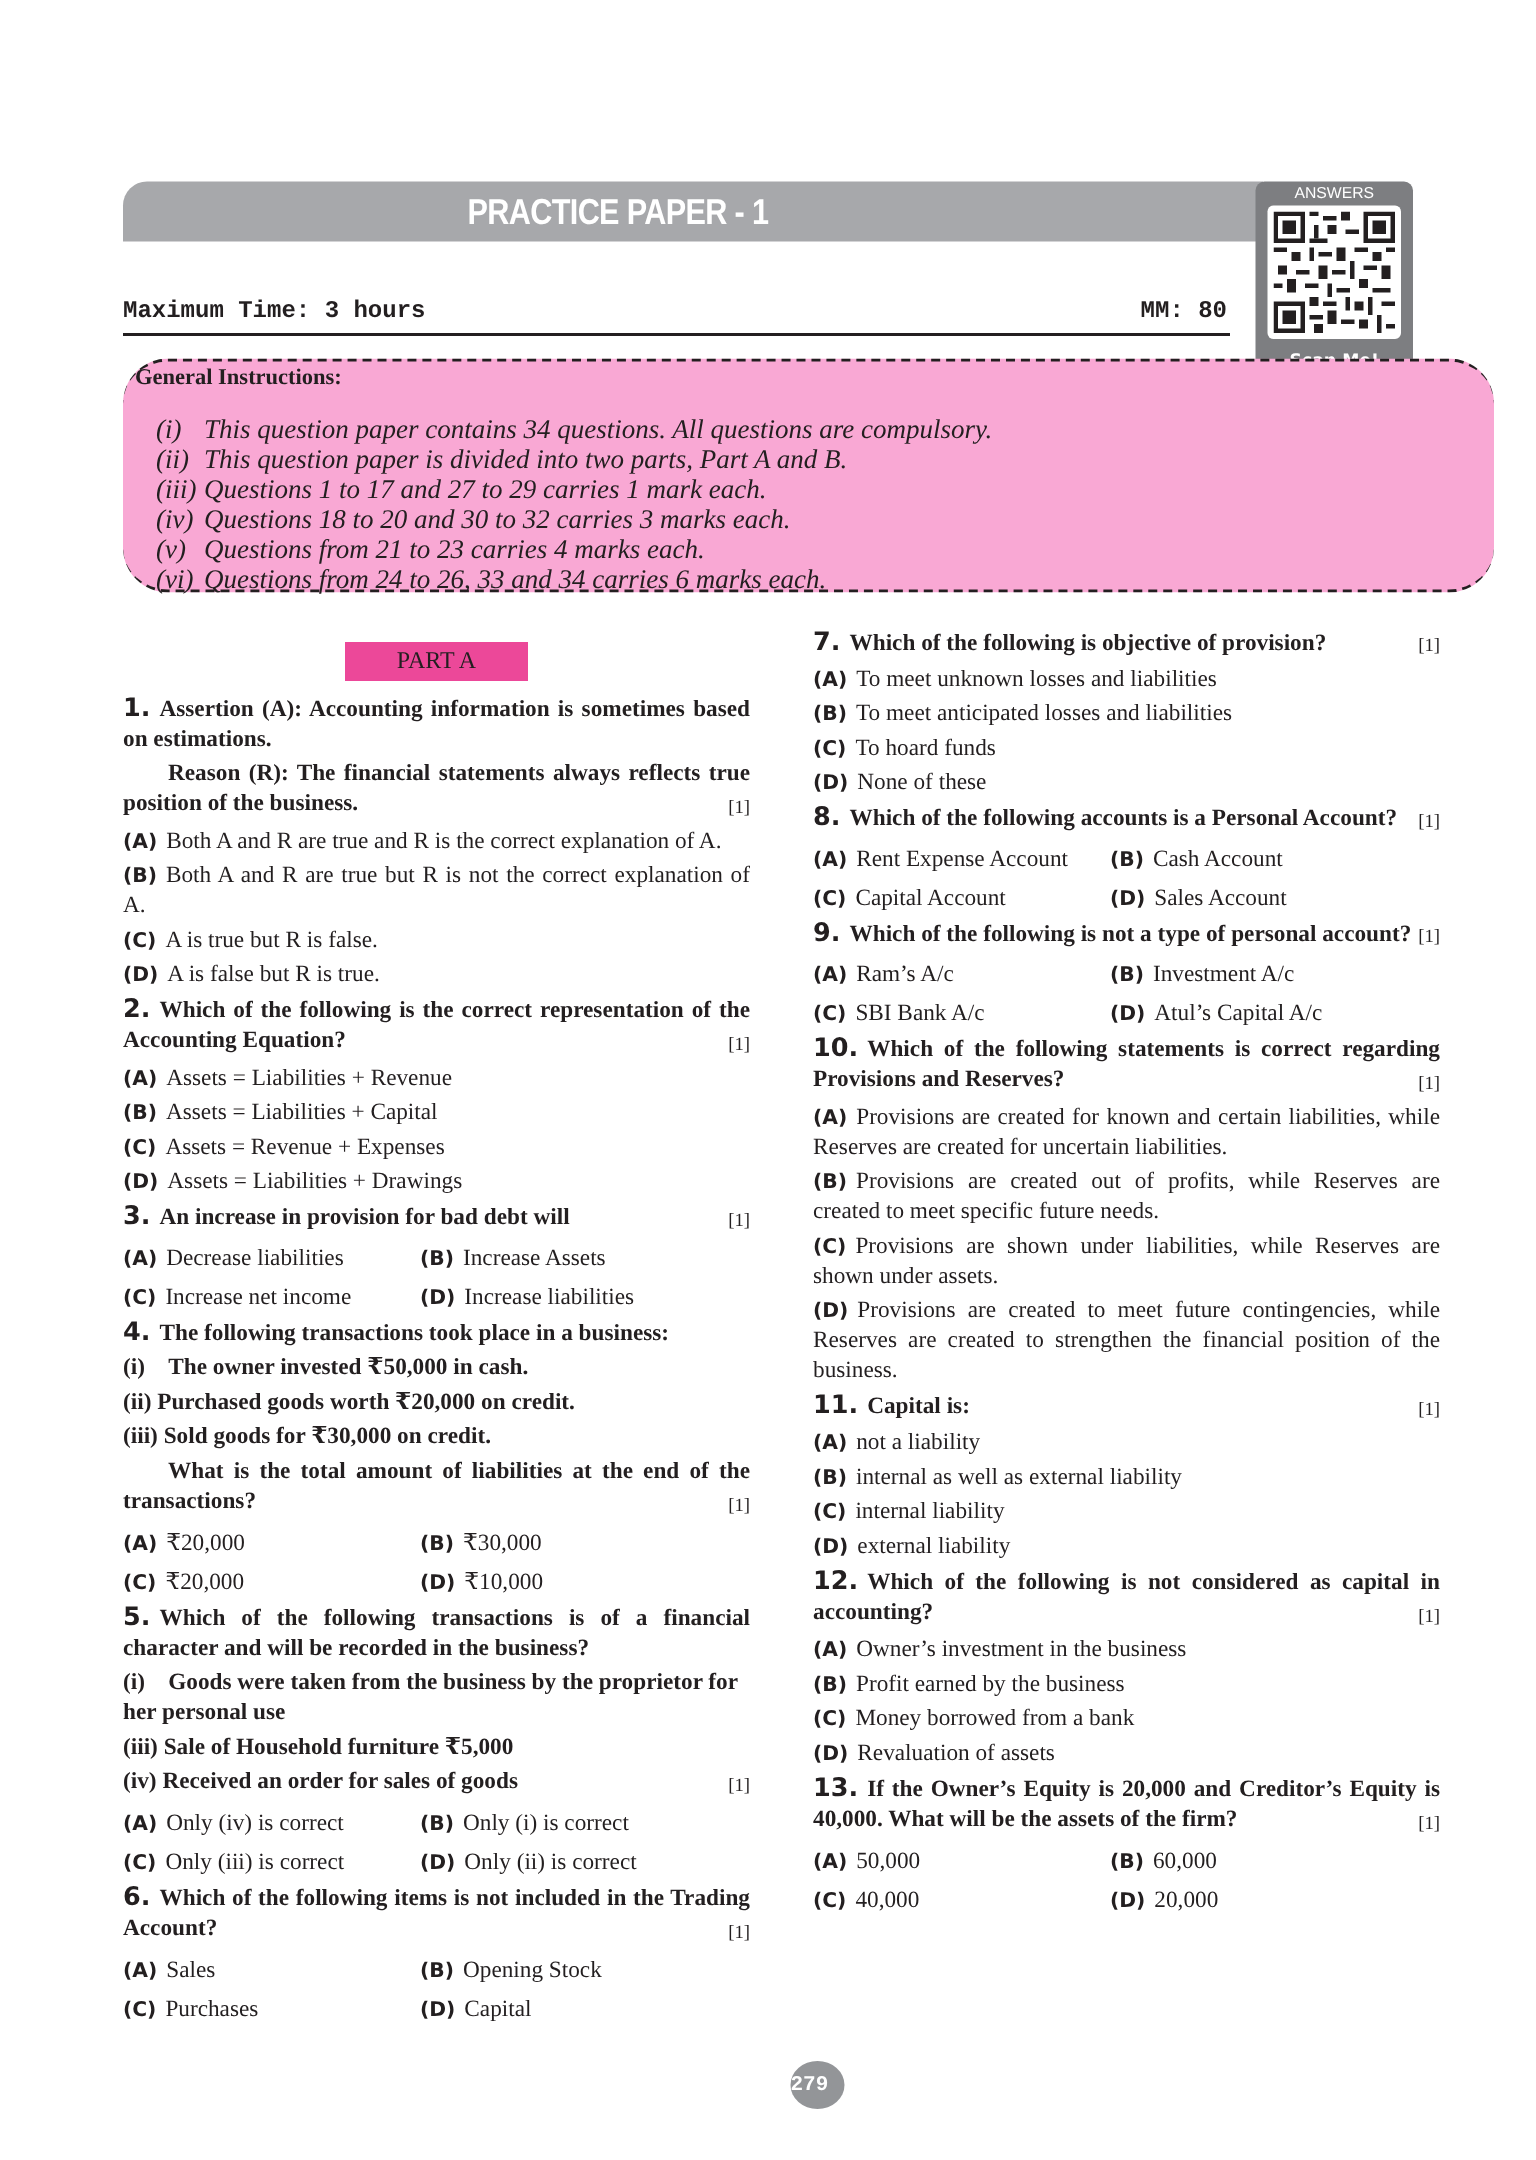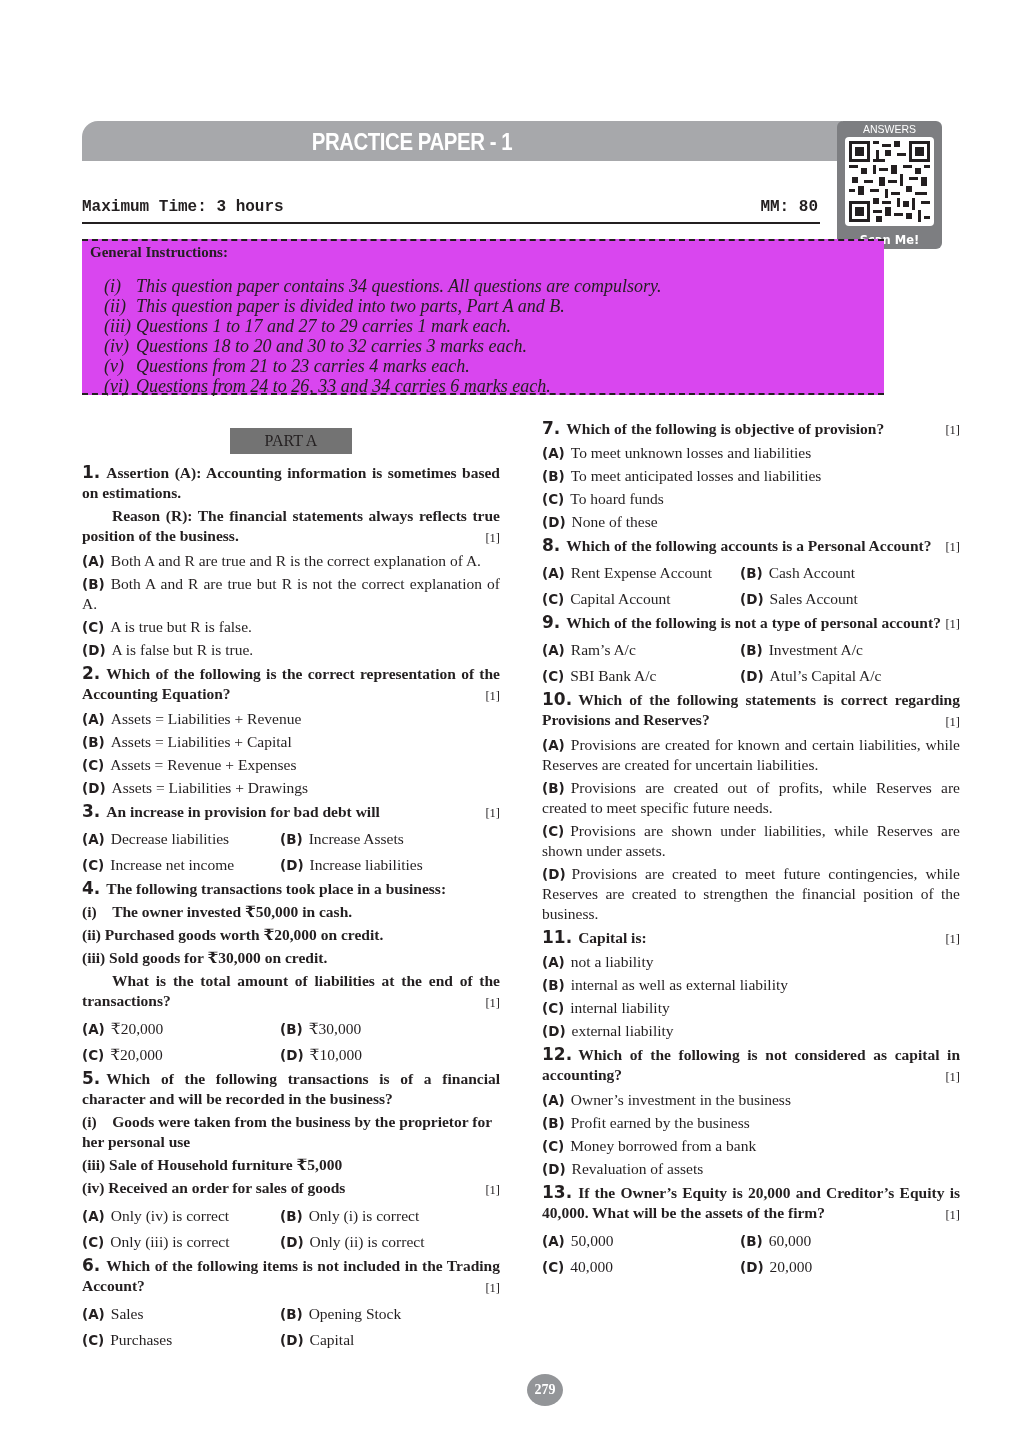--- a/index.html
+++ b/index.html
@@ -18,46 +18,46 @@
   .qr-code { position: absolute; left: 8px; top: 16px; width: 89px; height: 89px; background: #fff;
          border-radius: 4px; }
   .qr-code svg { position: absolute; left: 4px; top: 4px; }
   .qr-bottom { position: absolute; left: 0; bottom: 2px; width: 100%; text-align: center; color: #fff;
          font-family: "DejaVu Sans", "Liberation Sans", sans-serif; font-weight: bold; font-size: 11.5px; }
   .meta-row { position: absolute; left: 82px; top: 196px; width: 738px; height: 26px;
          border-bottom: 2px solid #231f20;
          font-family: Liberation Mono, monospace; font-weight: bold; font-size: 16px; }
   .meta-left { position: absolute; left: 0; top: 2px; }
   .meta-right { position: absolute; right: 2px; top: 2px; }
-  .instr-box { position: absolute; left: 82px; top: 239px; width: 802px; height: 152px;
-         background: #d946ef; border-top: 2px dashed #231f20; border-bottom: 2px dashed #231f20; }
+  .instr-box { position: absolute; left: 82px; top: 239px; width: 914px; height: 152px;
+         background: #f9a8d4; border-top: 2px dashed #231f20; border-bottom: 2px dashed #231f20; border-radius: 30px; }
   .instr-title { position: absolute; left: 8px; top: 3px; font-weight: bold; font-size: 15px; }
   .instr-list { position: absolute; left: 22px; top: 22px; font-style: italic; font-size: 18px; margin-top: 13px; }
   .instr-item { height: 20px; line-height: 20px; white-space: nowrap; }
   .instr-num { display: inline-block; width: 32px; }
   .col { position: absolute; width: 418px; font-size: 15.5px; line-height: 20px; }
   .col-left { left: 82px; top: 428px; }
   .col-right { left: 542px; top: 418px; }
-  .part-label { width: 122px; height: 26px; margin: 0 0 8px 148px; background: #737373;
+  .part-label { width: 122px; height: 26px; margin: 0 0 8px 148px; background: #ec4899;
          text-align: center; line-height: 26px; font-size: 16px; }
   .q { margin-bottom: 3px; }
   .q-text { font-weight: bold; text-align: justify; }
   .q-num { font-family: "DejaVu Sans", "Liberation Sans", sans-serif; font-weight: bold;
          font-size: 17px; margin-right: 6px; }
   .mark { float: right; font-weight: normal; font-size: 12.5px; margin-top: 2px; }
   .sub { font-weight: bold; margin-top: 3px; }
   .indent { text-indent: 30px; margin-top: 3px; }
   .opt { margin-top: 3px; font-weight: normal; text-align: justify; }
   .opt-letter { font-family: "DejaVu Sans", "Liberation Sans", sans-serif; font-weight: bold;
          font-size: 13.5px; margin-right: 6px; }
   .opt-grid { display: grid; grid-template-columns: 198px 220px; row-gap: 3px; margin-top: 3px; }
   .clearfix::after { content: ""; display: block; clear: both; }
   .page-num { position: absolute; left: 527px; top: 1374px; width: 36px; height: 32px;
-         border-radius: 50%; background: #939598; color: #fff; text-align: center; line-height: 32px;
-         font-family: Liberation Serif, serif; font-weight: bold; font-size: 14px; }
+         border-radius: 50%; background: #939598; color: #fff; text-align: left; line-height: 32px;
+         font-family: Liberation Mono, monospace; font-weight: bold; font-size: 14px; }
 </style>
 </head>
 <body>
 
 <div class="header-band"></div>
 <div class="header-title">PRACTICE PAPER - 1</div>
 
 <div class="qr-box">
   <div class="qr-top">ANSWERS</div>
   <div class="qr-code">

